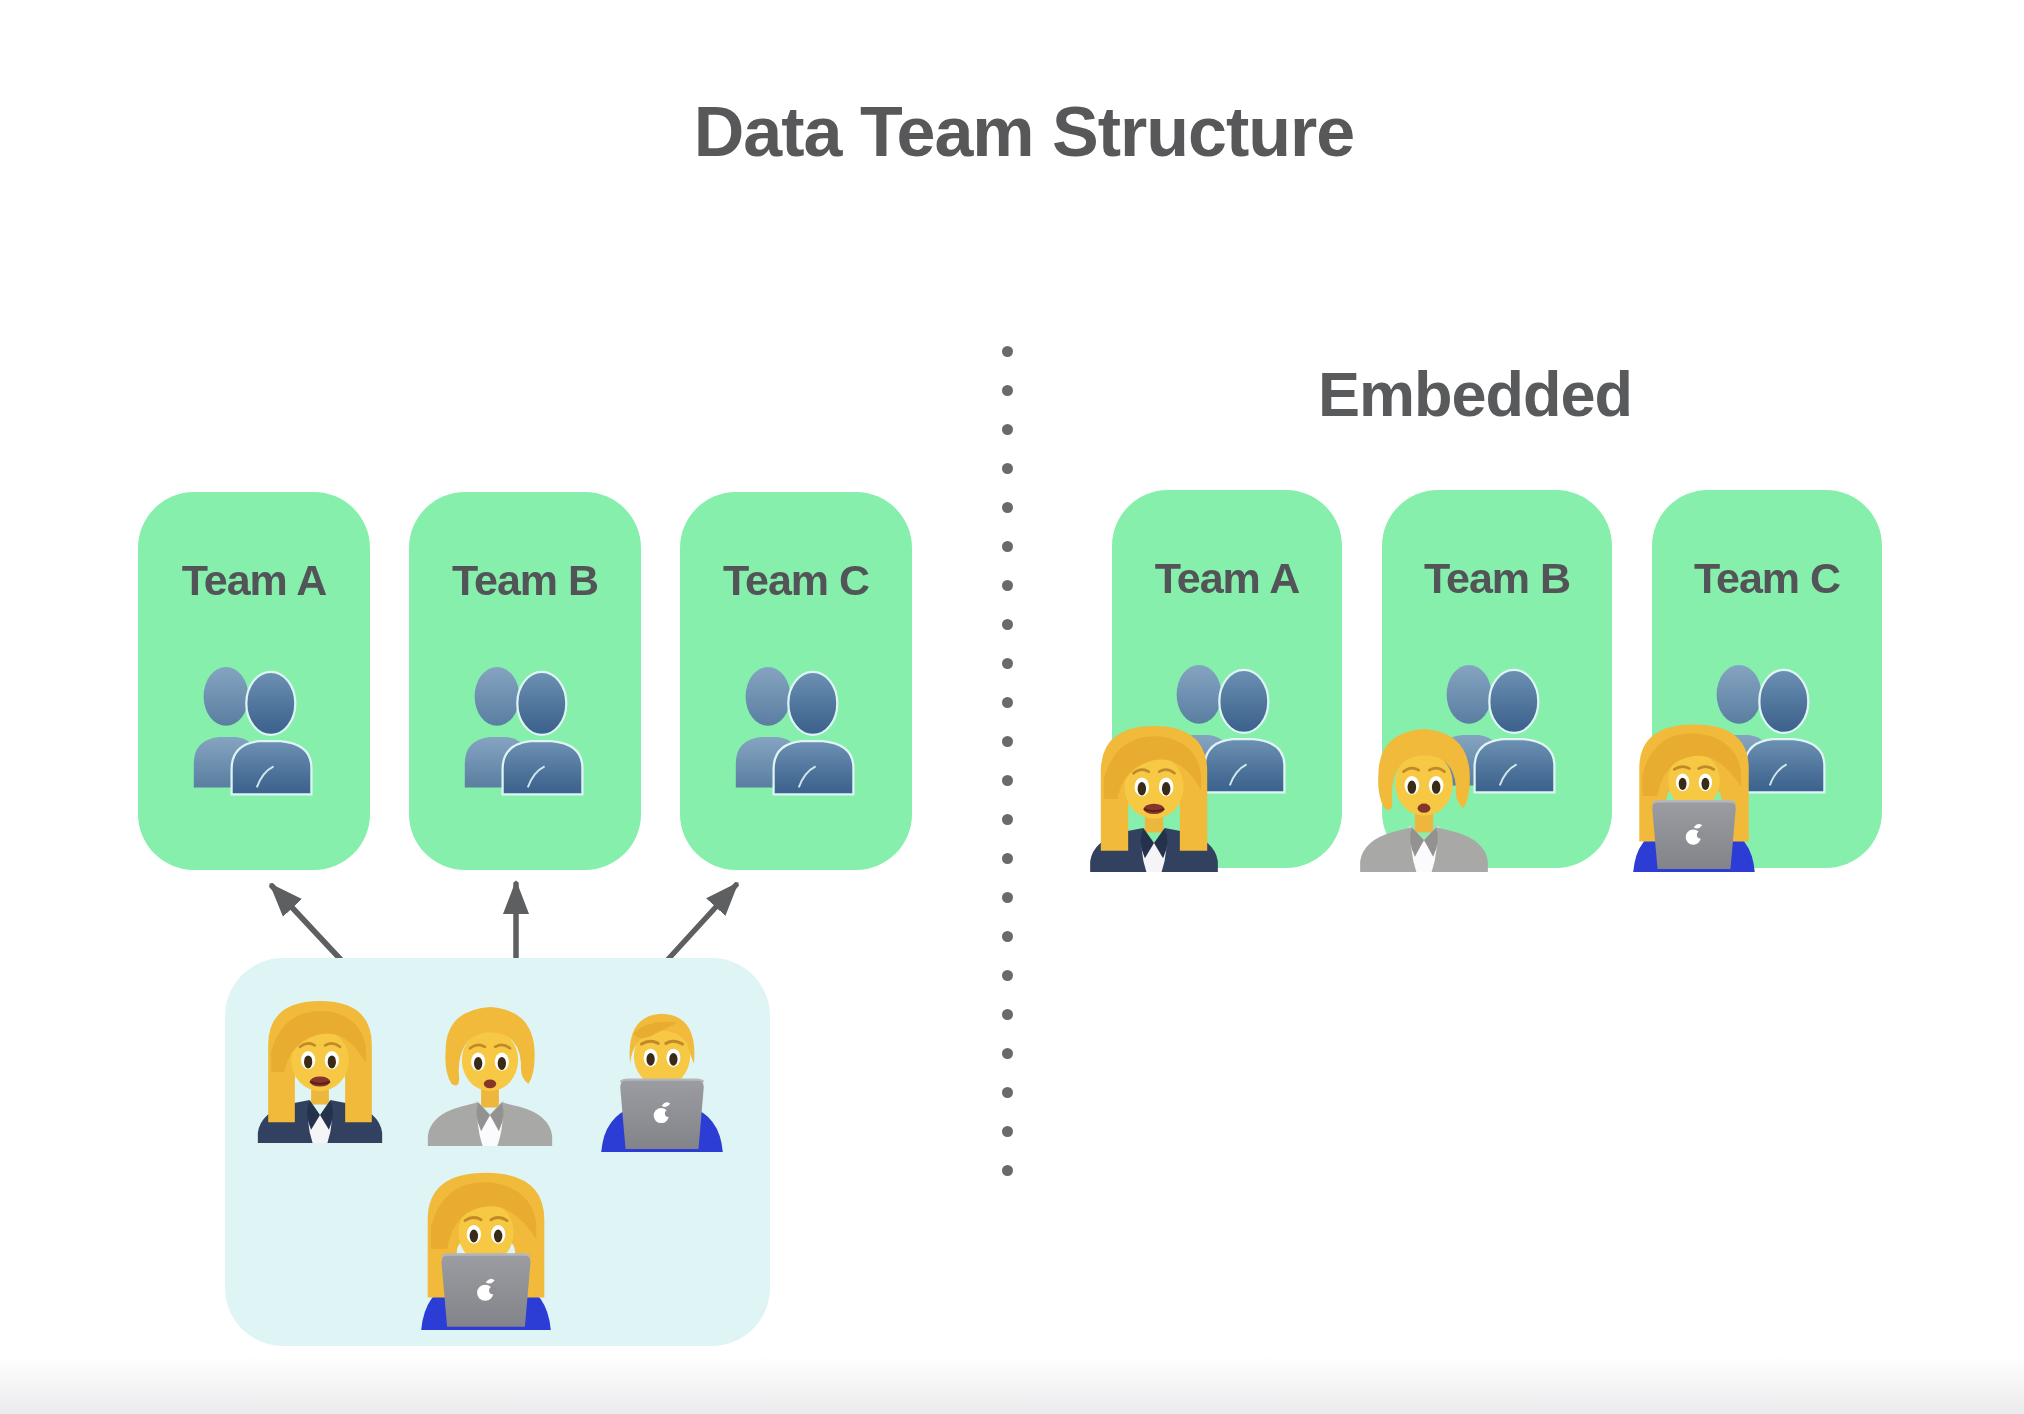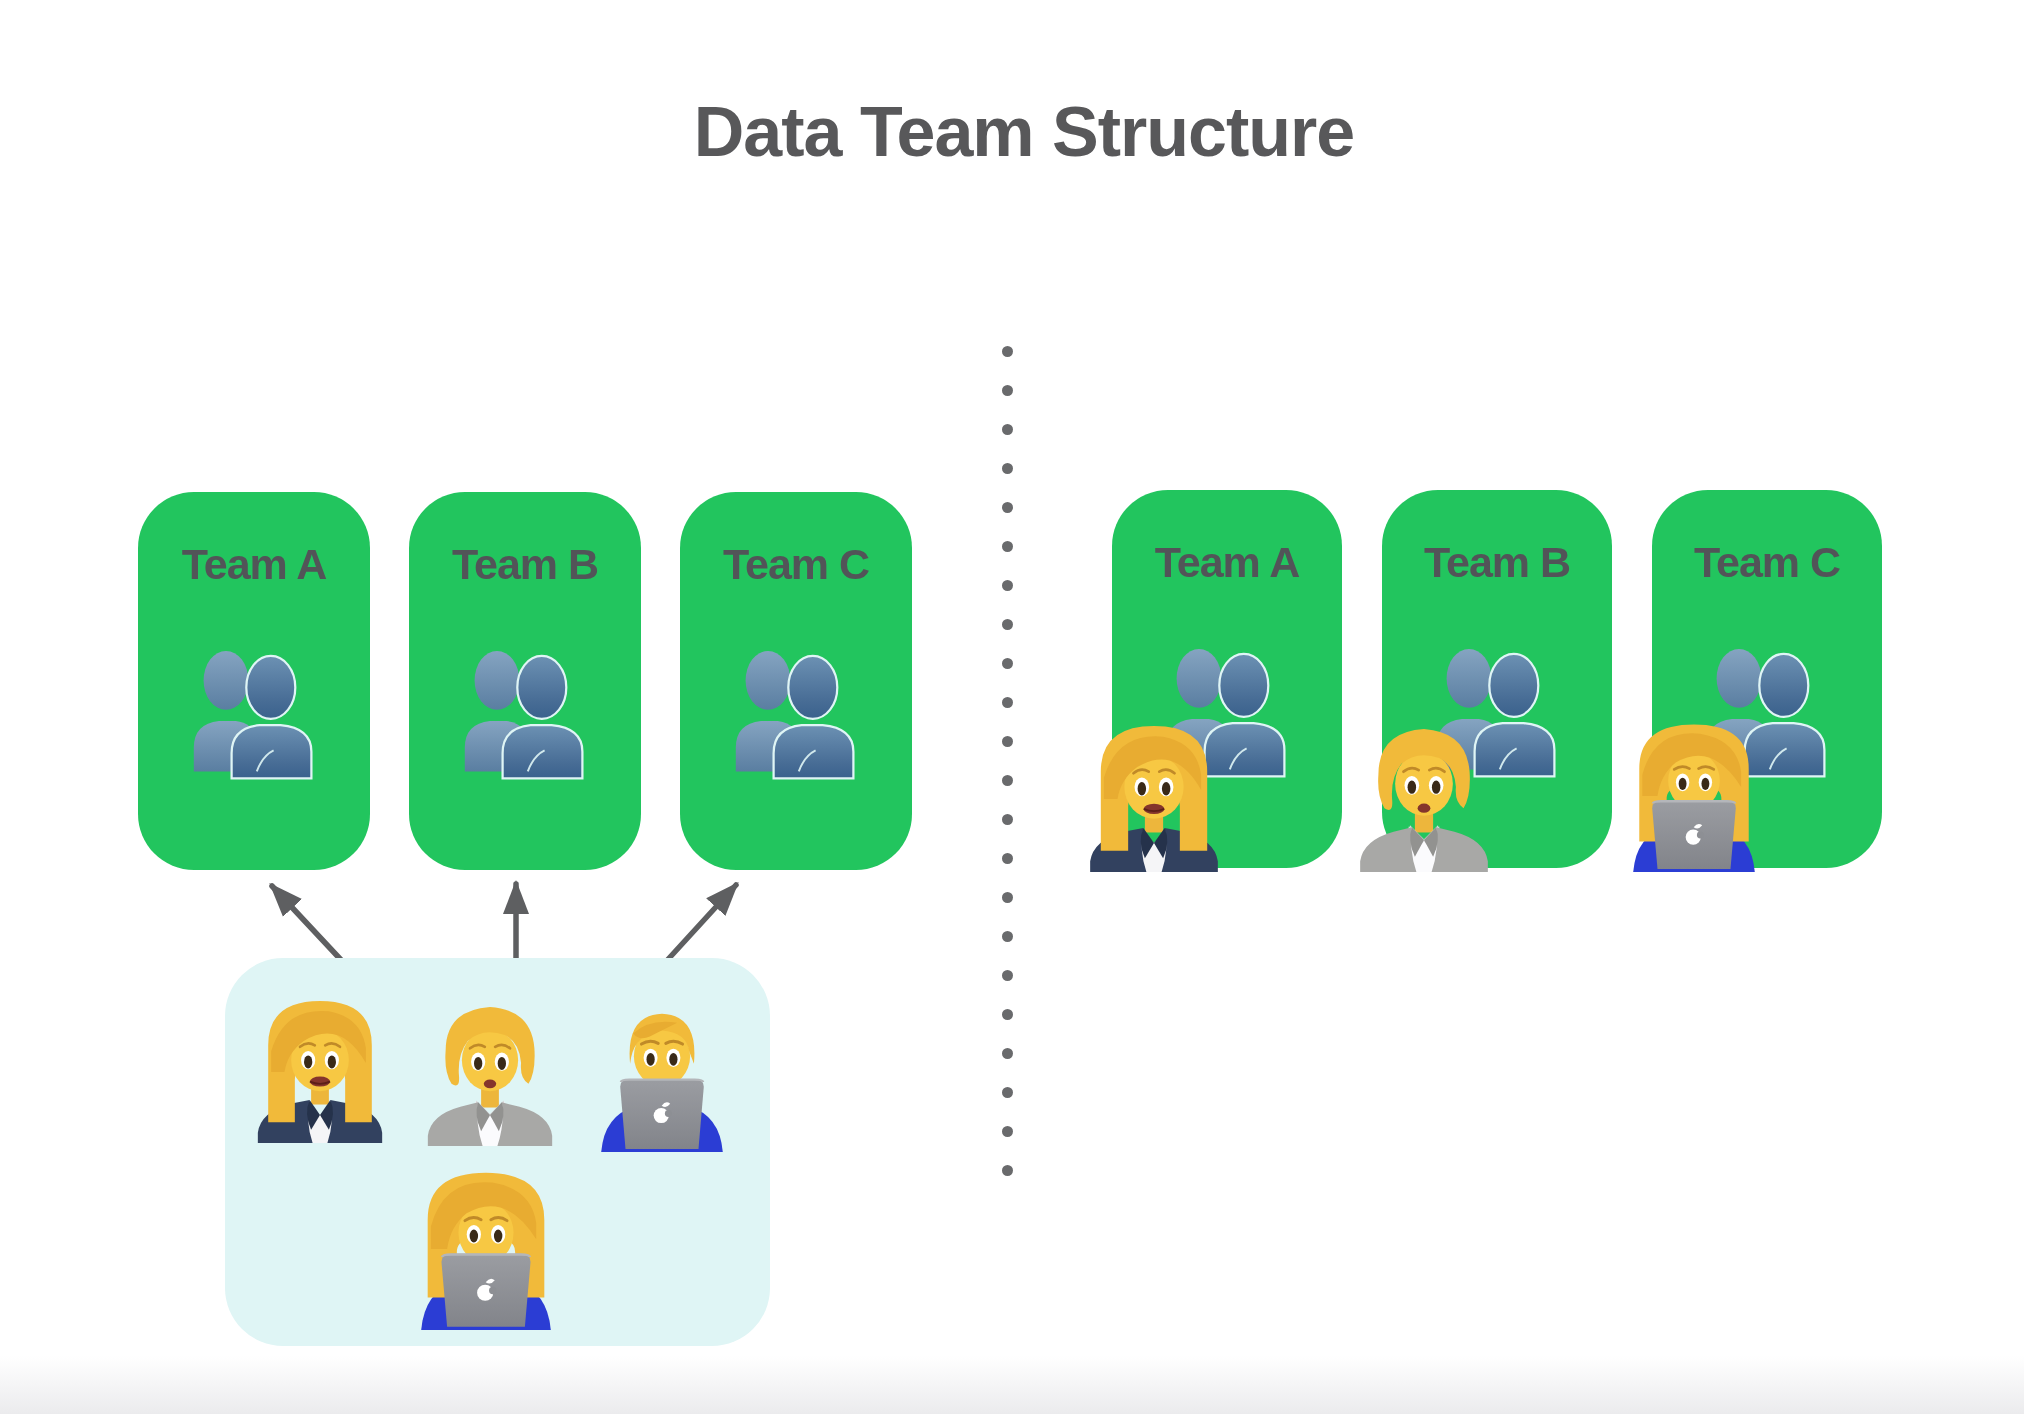--- a/index.html
+++ b/index.html
@@ -16,22 +16,22 @@
     position:absolute;top:358px;text-align:center;
     font-size:63px;font-weight:bold;color:#595A5C;letter-spacing:-1px;
   }
   #heading-centralized{left:100px;width:770px;}
   #heading-embedded{left:1085px;width:780px;}
   
   .card-row{position:absolute;display:flex;}
   #row-centralized{left:138px;top:492px;gap:39px;}
   #row-embedded{left:1112px;top:490px;gap:40px;}
   .team-card{
-    position:relative;width:232px;height:378px;background:#22c55e;border-radius:56px;
-    box-sizing:border-box;padding-top:46px;flex:0 0 auto;
+    position:relative;width:232px;height:378px;background:#86efac;border-radius:56px;
+    box-sizing:border-box;padding-top:62px;flex:0 0 auto;
   }
   #row-embedded .team-card{width:230px;}
   .team-label{
     display:block;text-align:center;font-size:43px;line-height:52px;
     font-weight:bold;color:#525458;letter-spacing:-1px;
   }
   .busts-svg{display:block;margin:54px auto 0;width:148px;height:140px;}
   
   .card-member{position:absolute;left:-34px;top:230px;width:152px;height:152px;}
   
@@ -165,20 +165,21 @@
         <path d="M23,55 Q23,53.4 28.5,53.4 L71.5,53.4 Q77,53.4 77,55" fill="none" stroke="#B4B6BA" stroke-width="1.6"></path>
         <circle cx="49.5" cy="77" r="5" fill="#fff"></circle>
         <circle cx="54.2" cy="75.6" r="2.3" fill="#8D8F94"></circle>
         <path d="M49.8,70.5 q2.8,-3.6 5.6,-1.2 q-2.6,3.4 -5.6,1.2 Z" fill="#fff"></path>
       </symbol>
     </defs>
   </svg>
 
   <div class="page-title">Data Team Structure</div>
 
+  <div class="section-heading" id="heading-embedded">Embedded</div>
 
   <div class="card-row" id="row-centralized">
     <div class="team-card">
       <span class="team-label">Team A</span>
       <svg class="busts-svg">
           <use href="#sym-busts"></use>
         </svg>
     </div>
     <div class="team-card">
       <span class="team-label">Team B</span>

